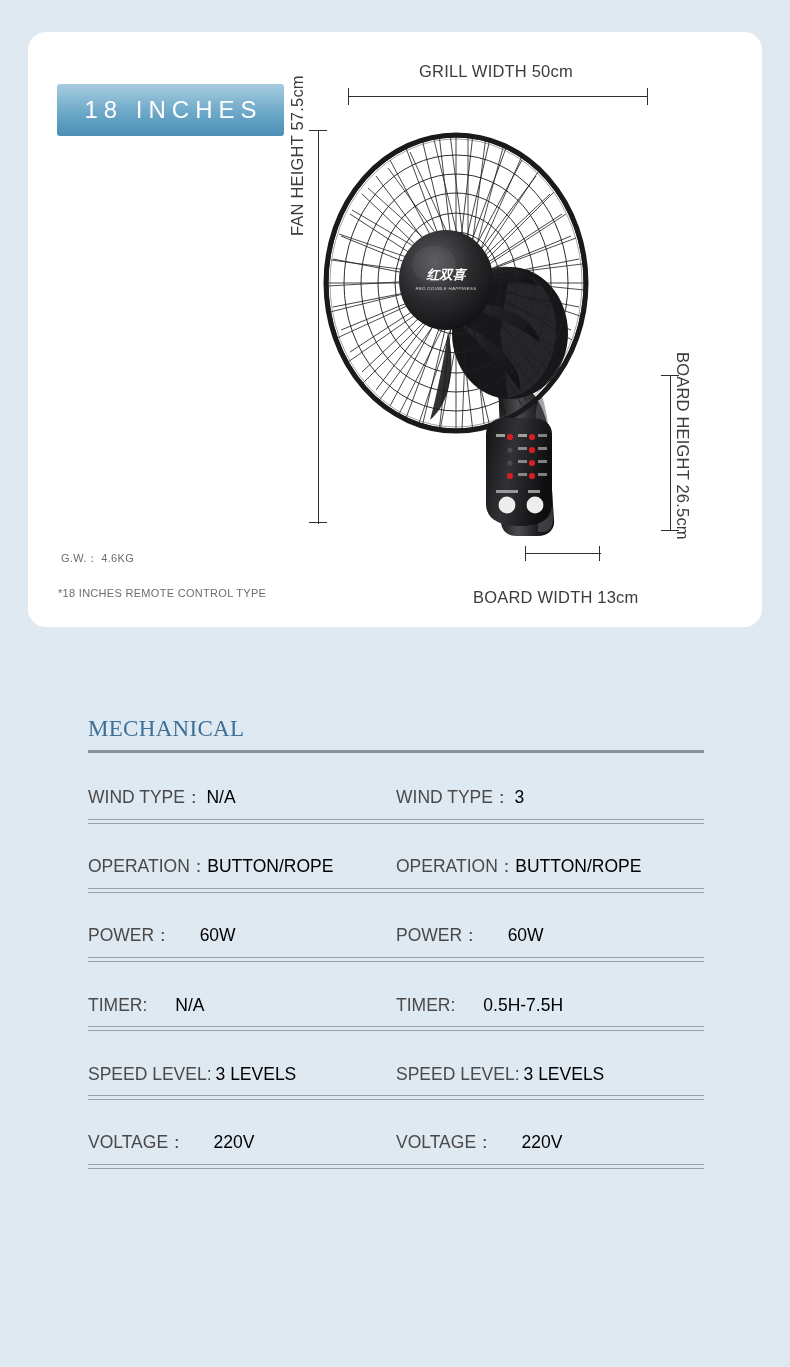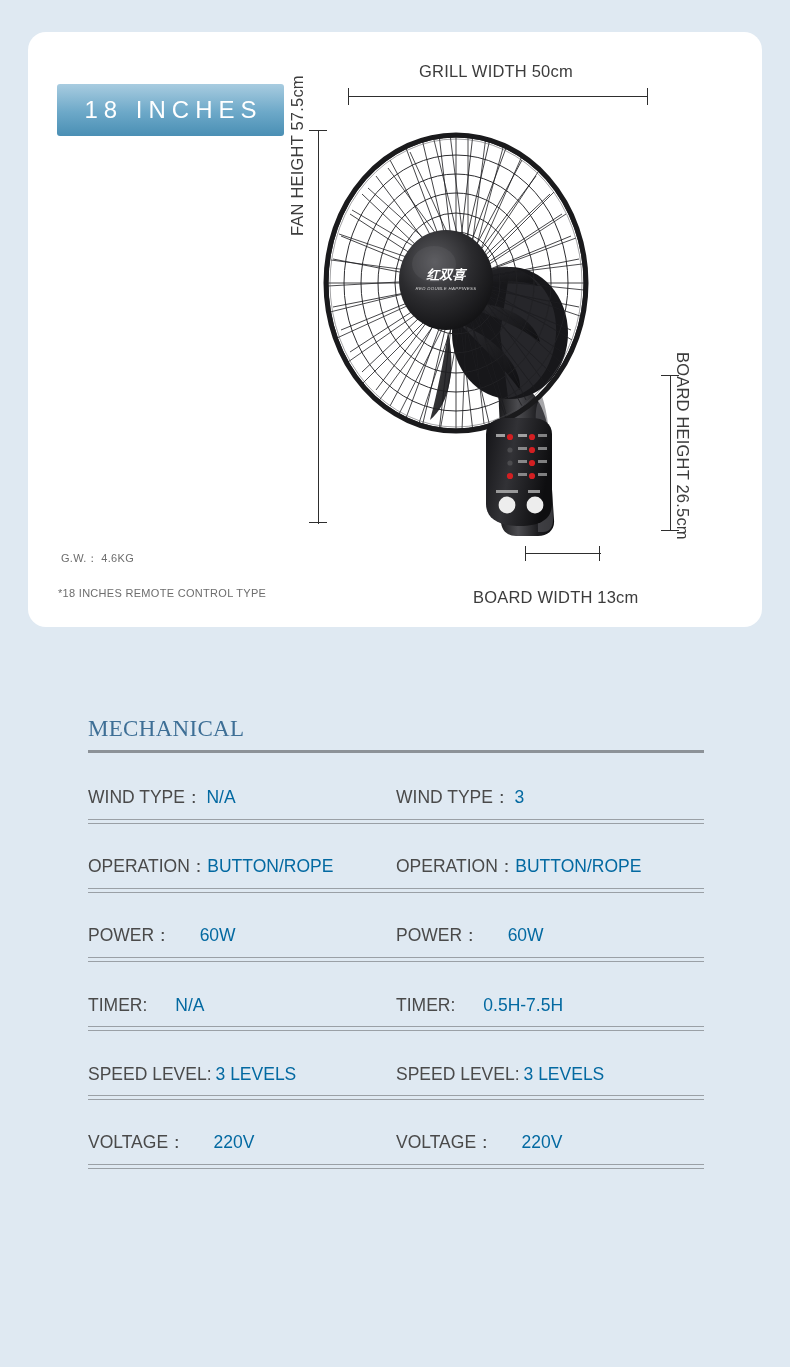--- a/index.html
+++ b/index.html
@@ -149,21 +149,21 @@
   .spec-cell {
     width: 50%;
     color: #4a4a4a;
     font-size: 17.5px;
     white-space: nowrap;
     padding-bottom: 10px;
     display: flex;
     align-items: baseline;
   }
   .spec-key { color: #4a4a4a; }
-  .spec-val { color: #0369a1; }
+  .spec-val { color: #000000; }
   .gap-sm { display: inline-block; width: 4px; }
   .gap-lg { display: inline-block; width: 28px; }
   .spec-rule {
     height: 3px;
     border-top: 1px solid #9aa0a6;
     border-bottom: 1px solid #9aa0a6;
   }
 </style>
 </head>
 <body>

